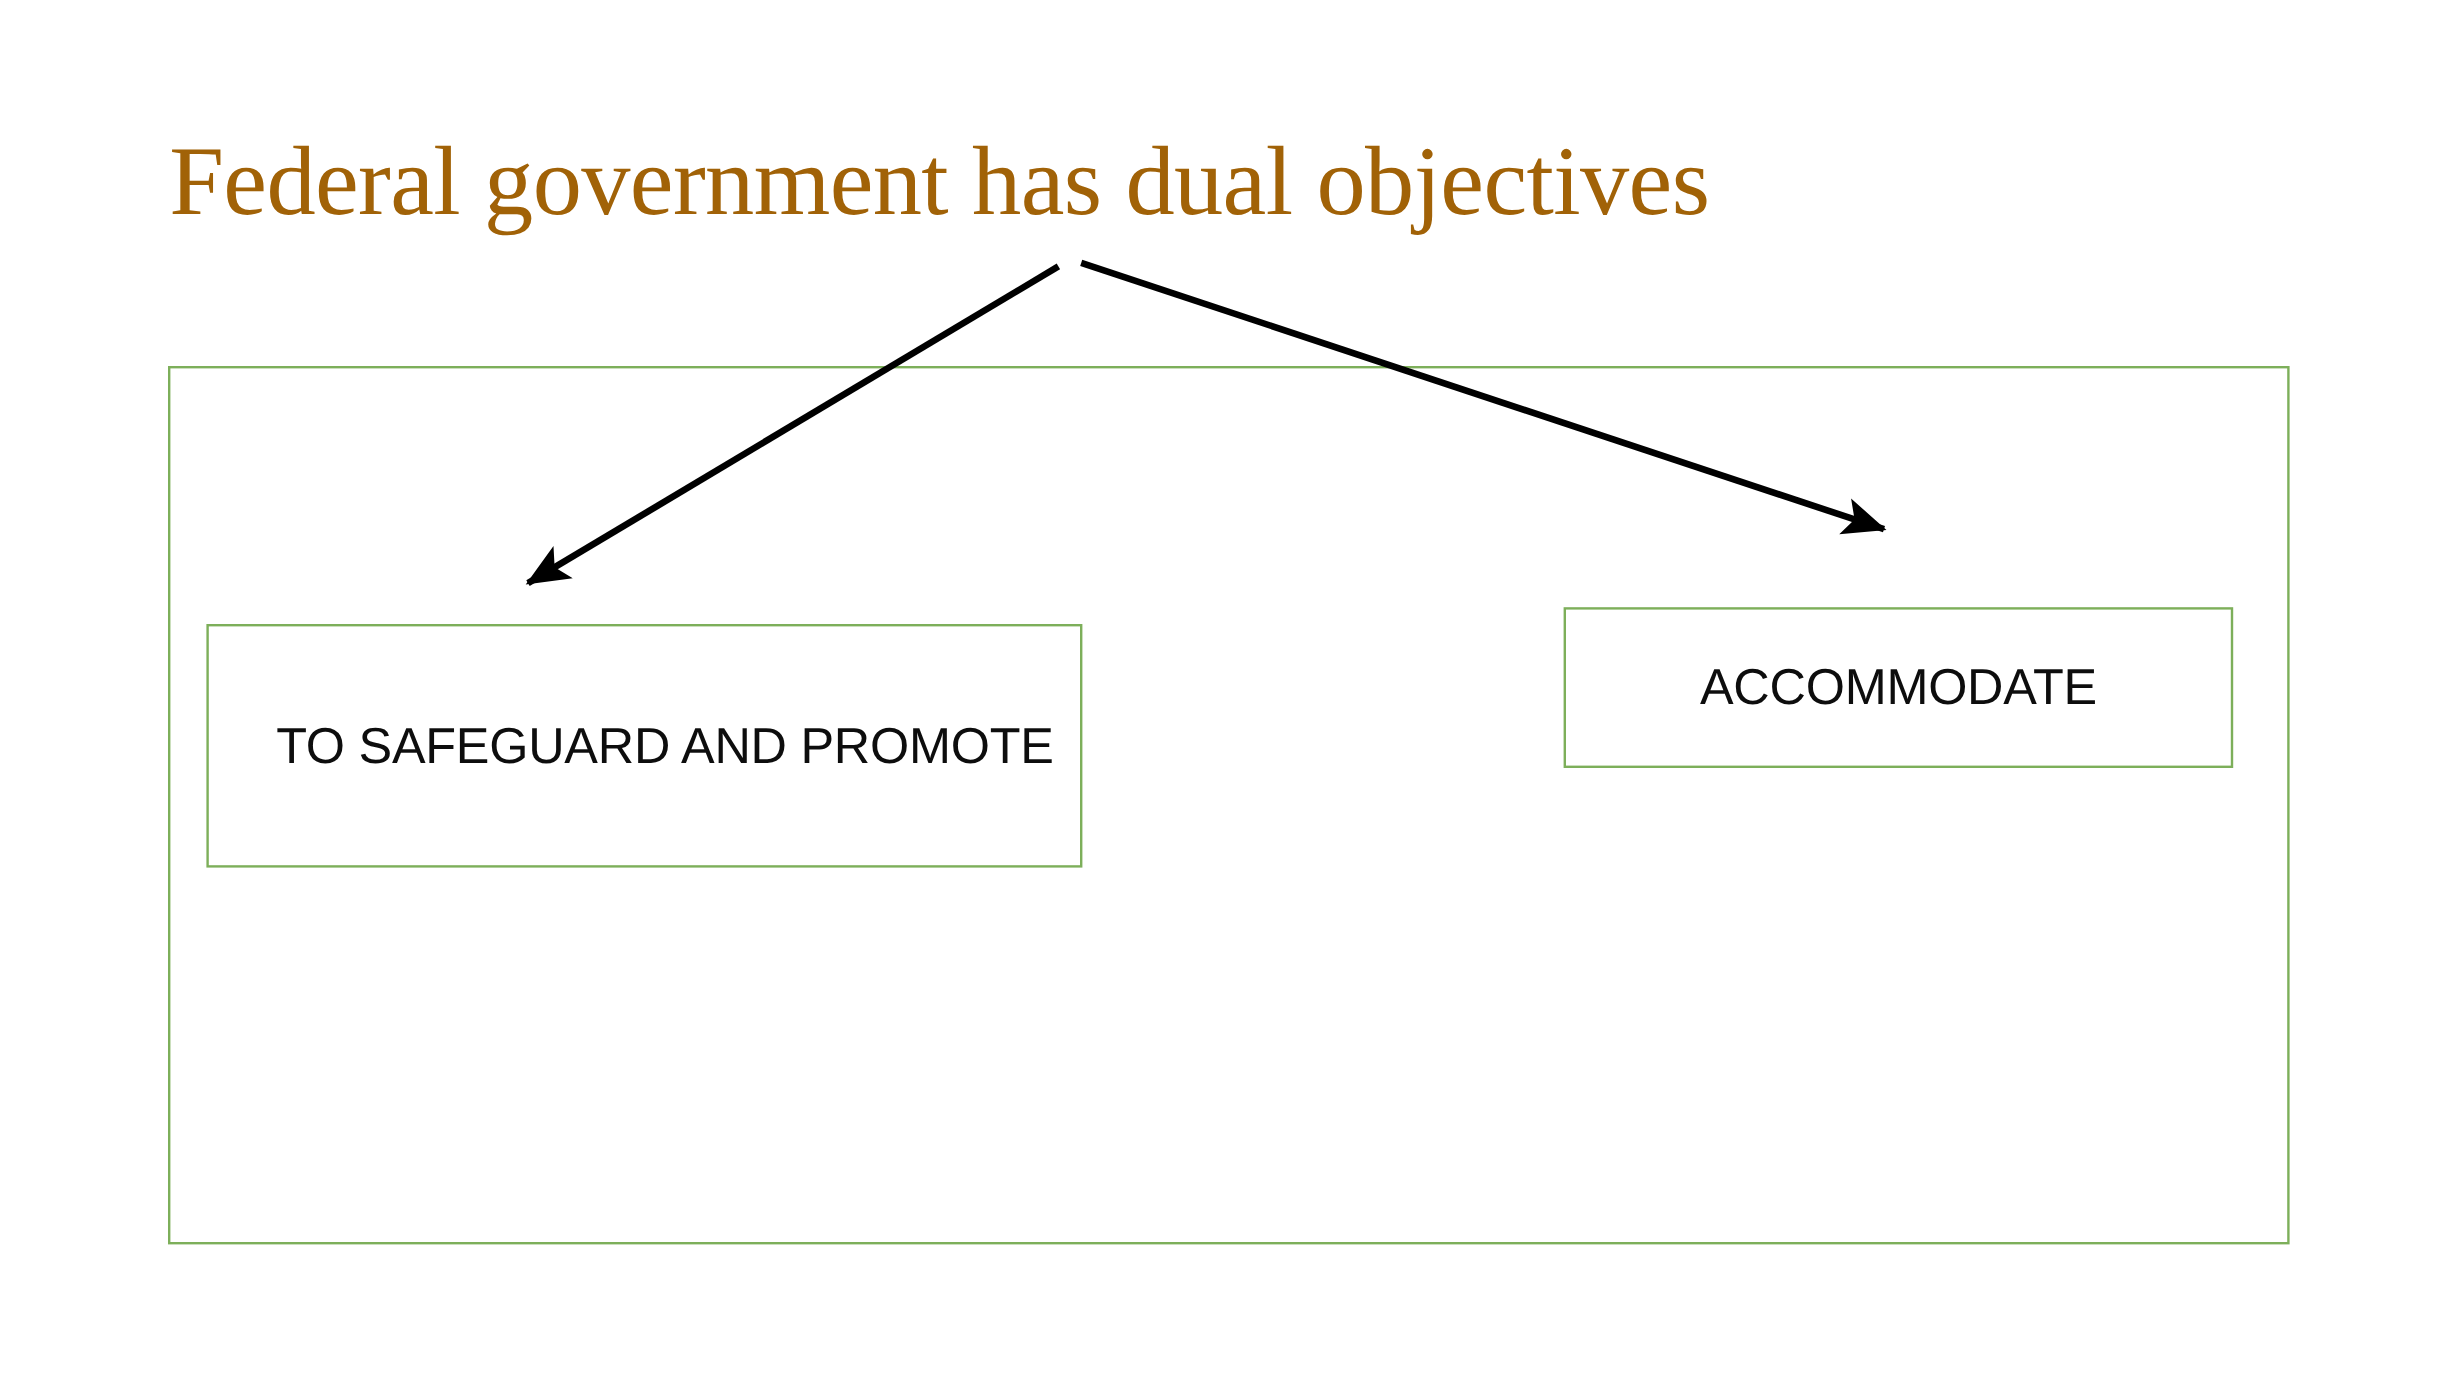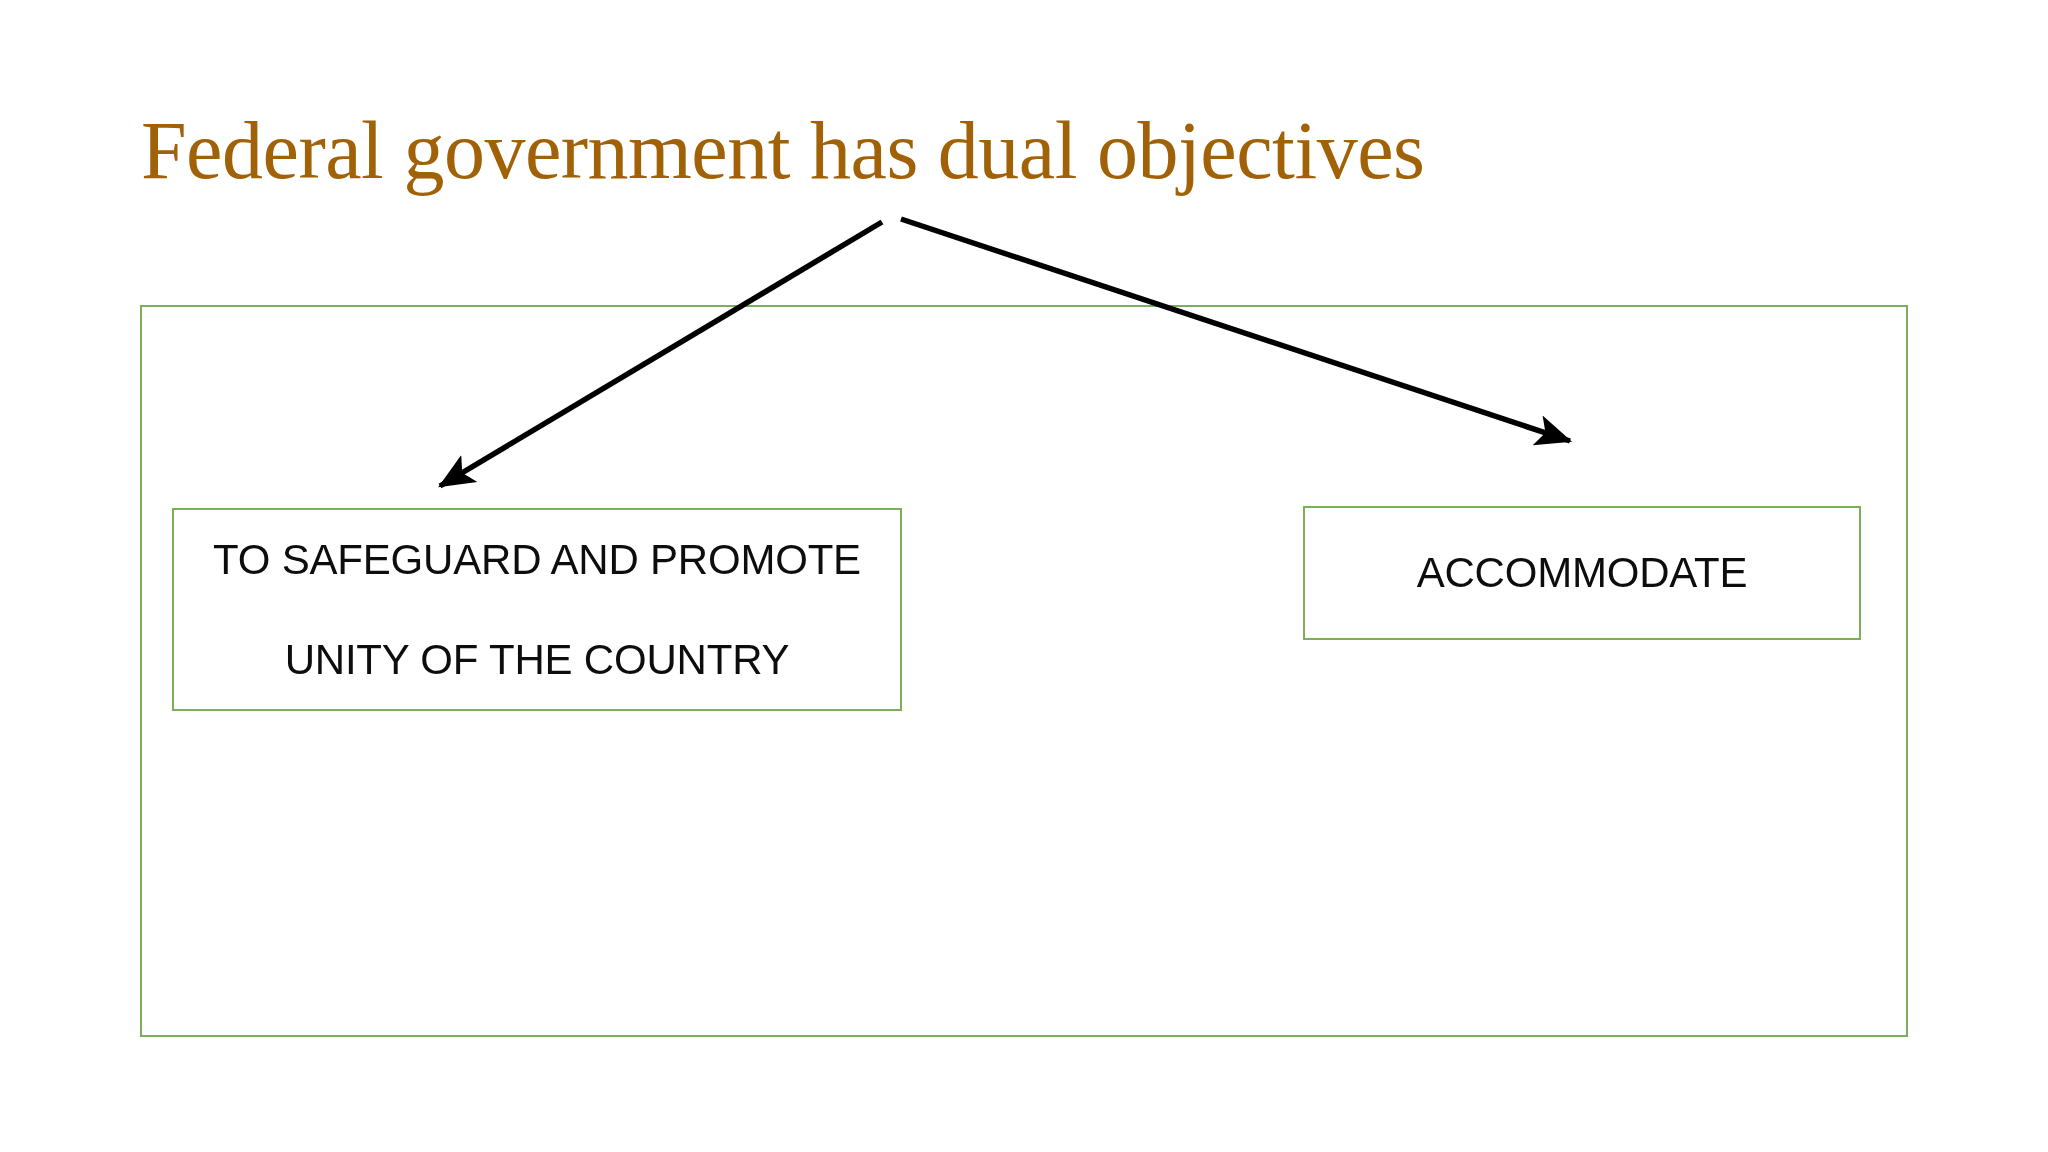--- a/index.html
+++ b/index.html
@@ -55,25 +55,25 @@
     border: 2px solid #7DAF5A;
     box-sizing: border-box;
     background: transparent;
     display: flex;
     flex-direction: column;
     justify-content: center;
   }
 
   #objective-box-left {
     left: 172px;
-    top: 508px;
+    top: 520px;
     width: 730px;
     height: 203px;
     padding: 0 22px;
-    align-items: center;
+    align-items: flex-end;
     gap: 40px;
   }
 
   #objective-box-right {
     left: 1303px;
     top: 506px;
     width: 558px;
     height: 134px;
     padding: 0 14px;
     align-items: center;
@@ -110,21 +110,20 @@
 <body>
 
 <div id="slide">
 
   <div id="slide-title">Federal government has dual objectives</div>
 
   <div id="outer-frame"></div>
 
   <div class="objective-box" id="objective-box-left">
     <div class="objective-text">TO SAFEGUARD AND PROMOTE</div>
-    <div class="objective-text">UNITY OF THE COUNTRY</div>
   </div>
 
   <div class="objective-box" id="objective-box-right">
     <div class="objective-text">ACCOMMODATE</div>
   </div>
 
   <svg id="arrow-layer" viewBox="0 0 2048 1152">
     <defs>
       <marker id="arrowhead-solid" markerWidth="7" markerHeight="7" refX="6.2" refY="3.2" orient="auto" markerUnits="strokeWidth">
         <path d="M 0 0.35 L 6.6 3.2 L 0 6.05 L 1.5 3.2 Z" fill="#000000"></path>

